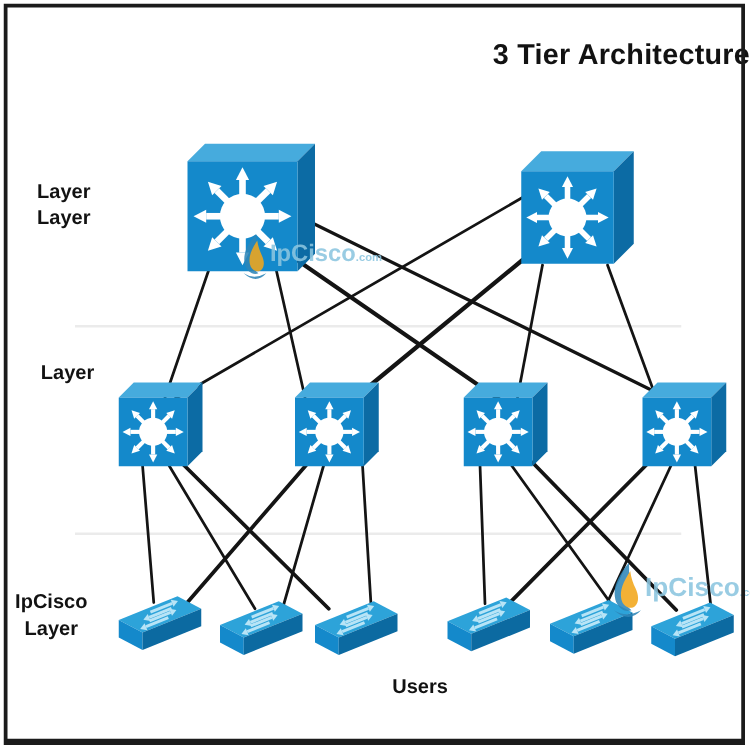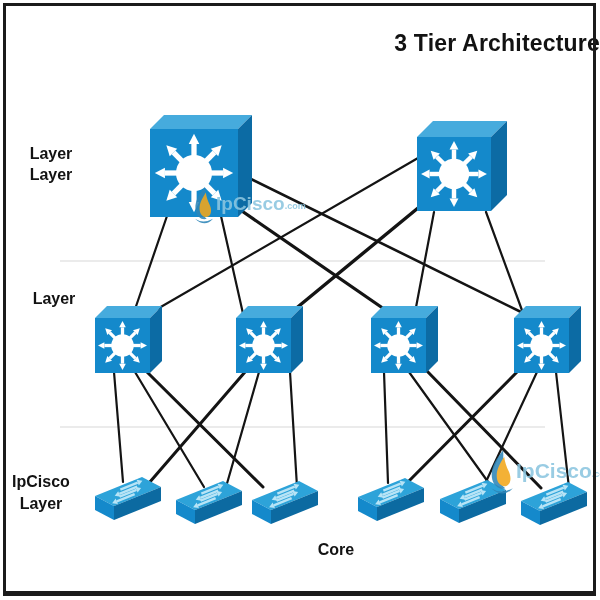--- a/index.html
+++ b/index.html
@@ -44,21 +44,21 @@
 
   <div class="lbl lbl-dist">
     <div>Layer</div>
   </div>
 
   <div class="lbl lbl-access">
     <div>IpCisco</div>
     <div>Layer</div>
   </div>
 
-  <div class="lbl lbl-users">Core</div>
+  <div class="lbl lbl-users">Users</div>
 
   <svg id="net" width="600" height="600">
       <line x1="60" y1="261" x2="545" y2="261" stroke="#ebebeb" stroke-width="2"></line>
       <line x1="60" y1="427" x2="545" y2="427" stroke="#ebebeb" stroke-width="2"></line>
       <line x1="167" y1="216" x2="132" y2="318" stroke="#141414" stroke-width="2.2" stroke-linecap="round"></line>
       <line x1="221" y1="216" x2="244" y2="318" stroke="#141414" stroke-width="2.2" stroke-linecap="round"></line>
       <line x1="239" y1="209" x2="400" y2="320" stroke="#141414" stroke-width="3.2" stroke-linecap="round"></line>
       <line x1="247" y1="177" x2="521" y2="312" stroke="#141414" stroke-width="2.6" stroke-linecap="round"></line>
       <line x1="418" y1="158" x2="140" y2="319" stroke="#141414" stroke-width="2.2" stroke-linecap="round"></line>
       <line x1="418" y1="208" x2="288" y2="315" stroke="#141414" stroke-width="3.4" stroke-linecap="round"></line>

